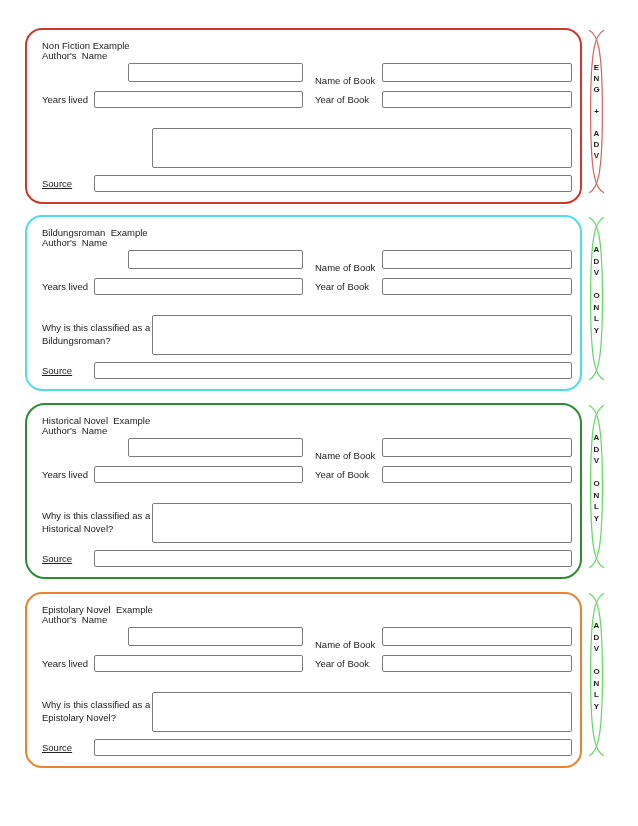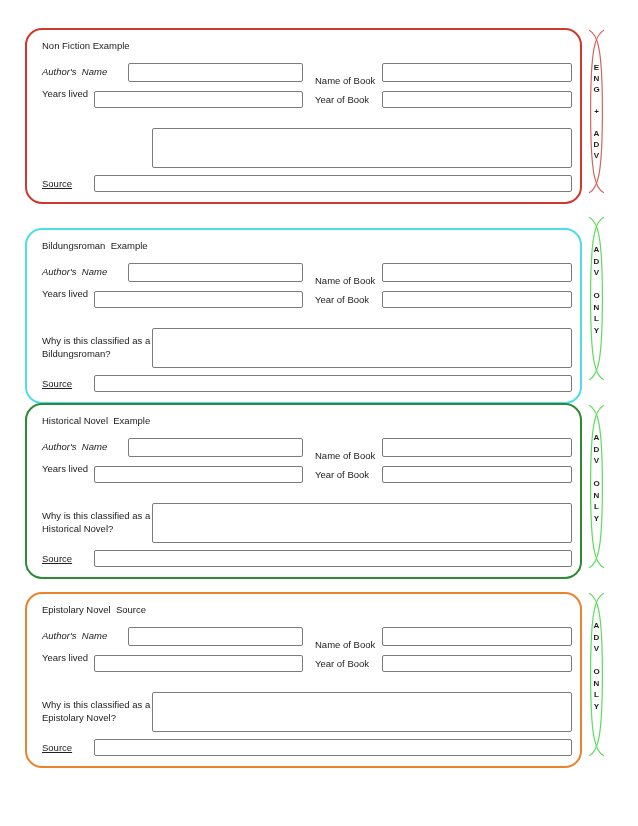--- a/index.html
+++ b/index.html
@@ -2,35 +2,35 @@
 <html><head>
 <meta charset="utf-8">
 <style>
   html,body{margin:0;padding:0;background:#ffffff;}
   #page{position:relative;width:638px;height:826px;background:#ffffff;
         font-family:"Liberation Sans",sans-serif;color:#232023;overflow:hidden;}
 
   .section{position:absolute;left:25px;width:557px;height:176px;background:#ffffff;
            border:2.4px solid #000;border-radius:17px;box-sizing:border-box;}
   .sec-0{top:28px;border-color:#cf382e;}
-  .sec-1{top:215px;border-color:#4fdcec;border-width:2.8px;margin-top:13px;}
-  .sec-2{top:403px;border-color:#2e8b33;}
+  .sec-1{top:215px;border-color:#4fdcec;border-width:2.8px;}
+  .sec-2{top:403px;border-color:#2e8b33;border-radius:20px;}
   .sec-3{top:592px;border-color:#e9832d;}
 
   .sec-title{position:absolute;left:15px;top:10px;font-size:9.5px;line-height:12px;white-space:pre-wrap;}
   .lbl{position:absolute;font-size:9.5px;line-height:12px;white-space:pre-wrap;}
   .inp{position:absolute;border:1.5px solid #7b7b7b;background:#ffffff;border-radius:2px;
        box-sizing:border-box;font-size:10px;padding:0 4px;color:#232023;outline:none;}
   textarea.inp{resize:none;padding:2px 4px;font-family:"Liberation Sans",sans-serif;}
 
-  .lbl-author{left:15px;top:36px;font-style:italic;}
+  .lbl-author{left:15px;top:20px;}
   .inp-author{left:101px;top:33px;width:175px;height:19px;}
   .lbl-nameofbook{left:288px;top:45px;}
   .inp-nameofbook{left:355px;top:33px;width:190px;height:19px;}
-  .lbl-yearslived{left:15px;top:58px;}
+  .lbl-yearslived{left:15px;top:64px;}
   .inp-yearslived{left:67px;top:61px;width:209px;height:17px;}
   .lbl-yearofbook{left:288px;top:64px;}
   .inp-yearofbook{left:355px;top:61px;width:190px;height:17px;}
   .lbl-why{left:15px;top:105px;line-height:12.5px;}
   .inp-why{left:125px;top:98px;width:420px;height:40px;}
   .lbl-source{left:15px;top:148px;text-decoration:underline;}
   .inp-source{left:67px;top:145px;width:478px;height:17px;}
 
   .bracket{position:absolute;left:588px;width:17px;height:165px;}
   .b-0{top:29px;}
@@ -134,21 +134,21 @@
 D
 V
 
 O
 N
 L
 Y</div>
   </div>
 
   <div class="section sec-3">
-    <div class="sec-title">Epistolary Novel  Source</div>
+    <div class="sec-title">Epistolary Novel  Example</div>
     <div class="lbl lbl-author">Author's  Name</div>
     <input class="inp inp-author" type="text" value="" style="">
     <div class="lbl lbl-nameofbook">Name of Book</div>
     <input class="inp inp-nameofbook" type="text" value="" style="">
     <div class="lbl lbl-yearslived">Years lived</div>
     <input class="inp inp-yearslived" type="text" value="" style="">
     <div class="lbl lbl-yearofbook">Year of Book</div>
     <input class="inp inp-yearofbook" type="text" value="" style="">
     <div class="lbl lbl-why">Why is this classified as a
 Epistolary Novel?</div>

